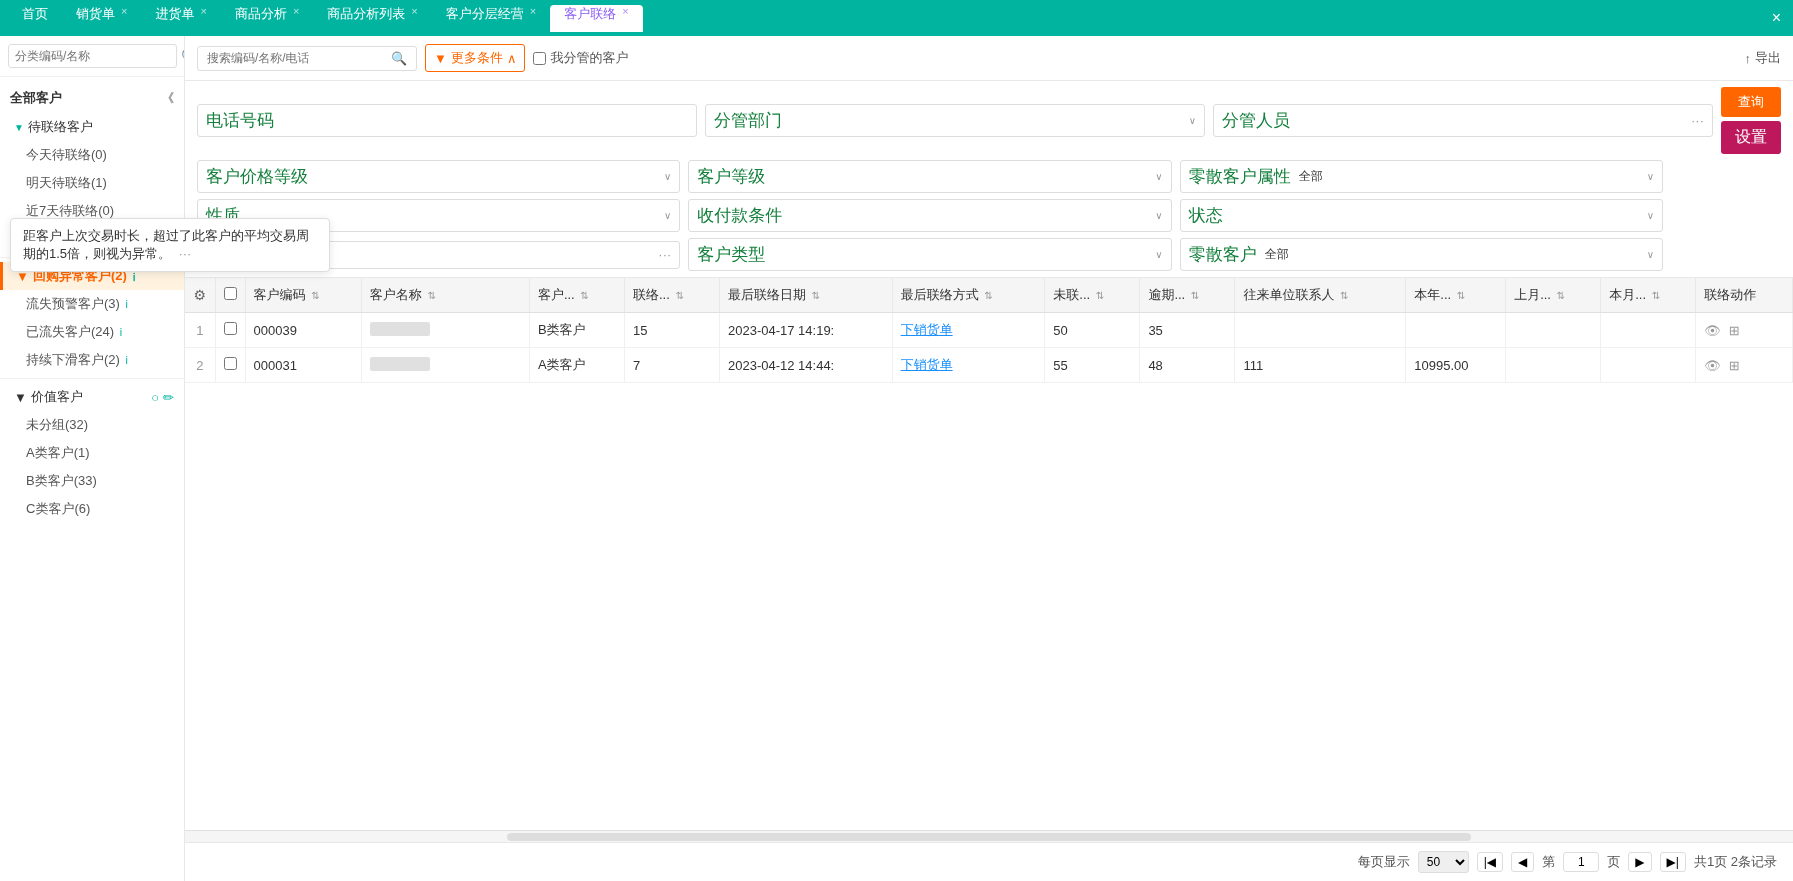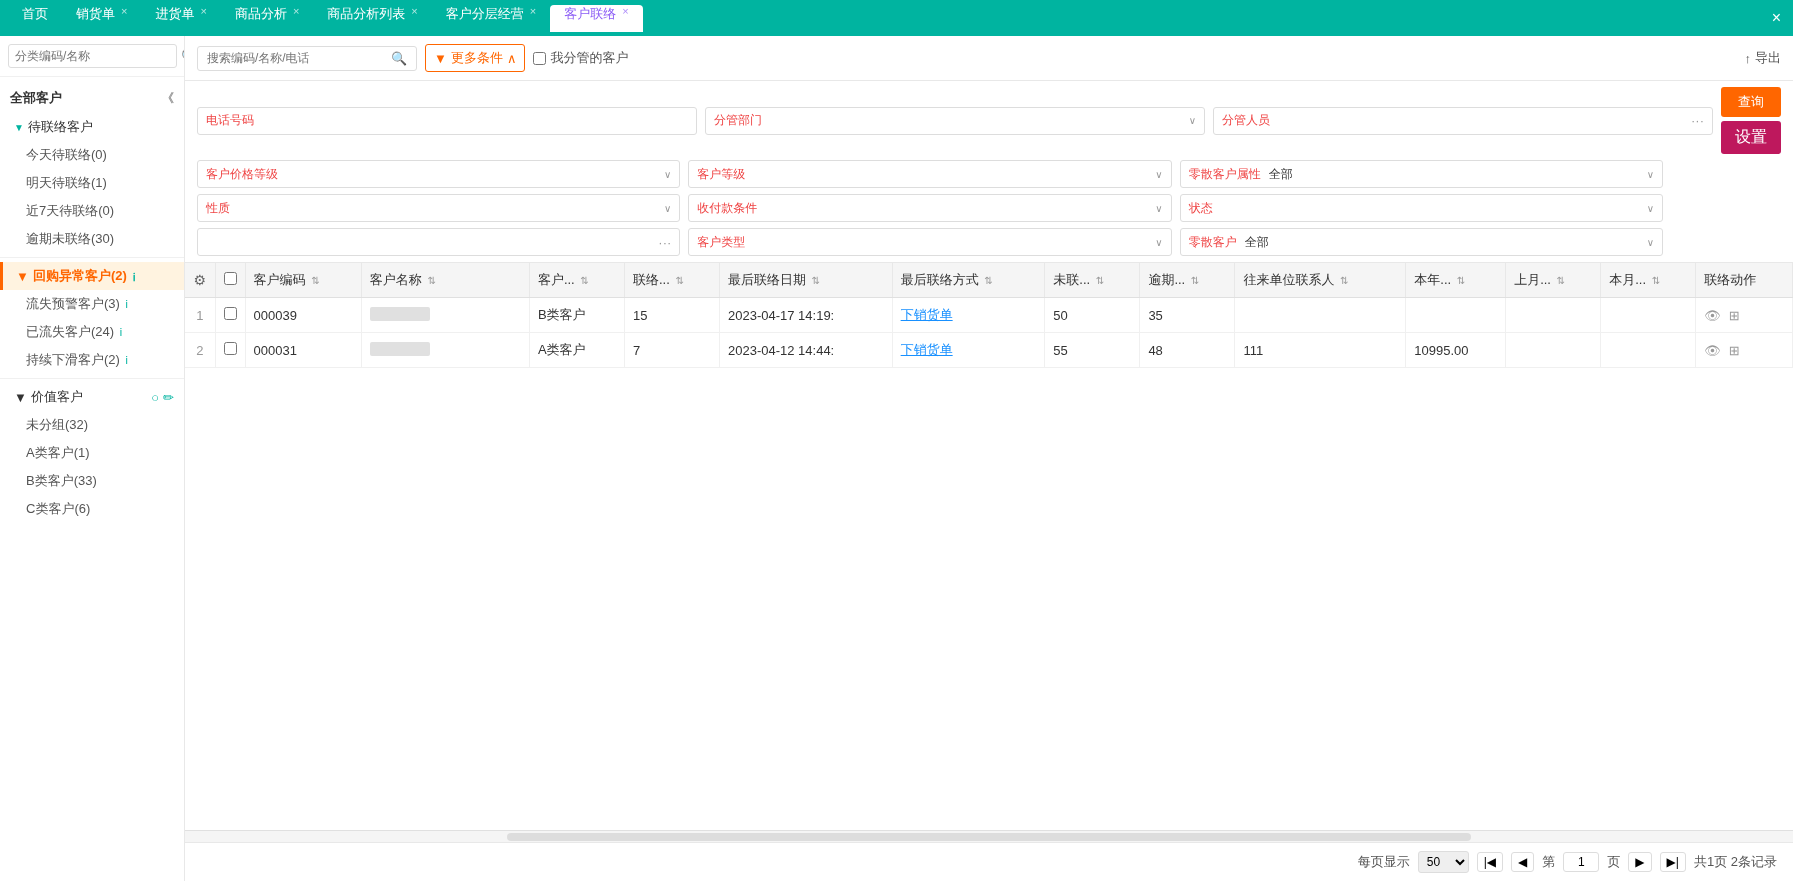--- a/index.html
+++ b/index.html
@@ -205,22 +205,22 @@
       flex: 1;
       border: 1px solid #ddd;
       border-radius: 3px;
       padding: 4px 8px;
       min-height: 28px;
       cursor: pointer;
       background: #fff;
       position: relative;
     }
     .filter-field label {
-      color: #ef4444;
-      font-size: 12px;
+      color: #15803d;
+      font-size: 17px;
       white-space: nowrap;
       font-family: Liberation Mono, monospace;
     }
     .filter-field .dropdown-arrow {
       margin-left: auto;
       color: #999;
       font-size: 10px;
     }
     .filter-field .more-dots {
       margin-left: auto;
@@ -459,20 +459,24 @@
         <span>B类客户(33)</span>
       </div>
       <div class="sidebar-item">
         <span>C类客户(6)</span>
       </div>
     </div>
   </div>
 
   <div class="content-area">
 
+    <div class="tooltip-box">
+      <span>距客户上次交易时长，超过了此客户的平均交易周期的1.5倍，则视为异常。</span>
+      <span style="color:#999; margin-left:4px; cursor:pointer;">···</span>
+    </div>
 
     <div class="filter-bar">
       <div class="filter-search-input">
         <input type="text" style="color: rgb(153, 153, 153); font-size: 12px; border: none; outline: none; width: 180px;" placeholder="搜索编码/名称/电话">
         <span style="color:#00b4a0;">🔍</span>
       </div>
       <div class="more-conditions">
         <span>▼</span>
         <span>更多条件</span>
         <span>∧</span>

